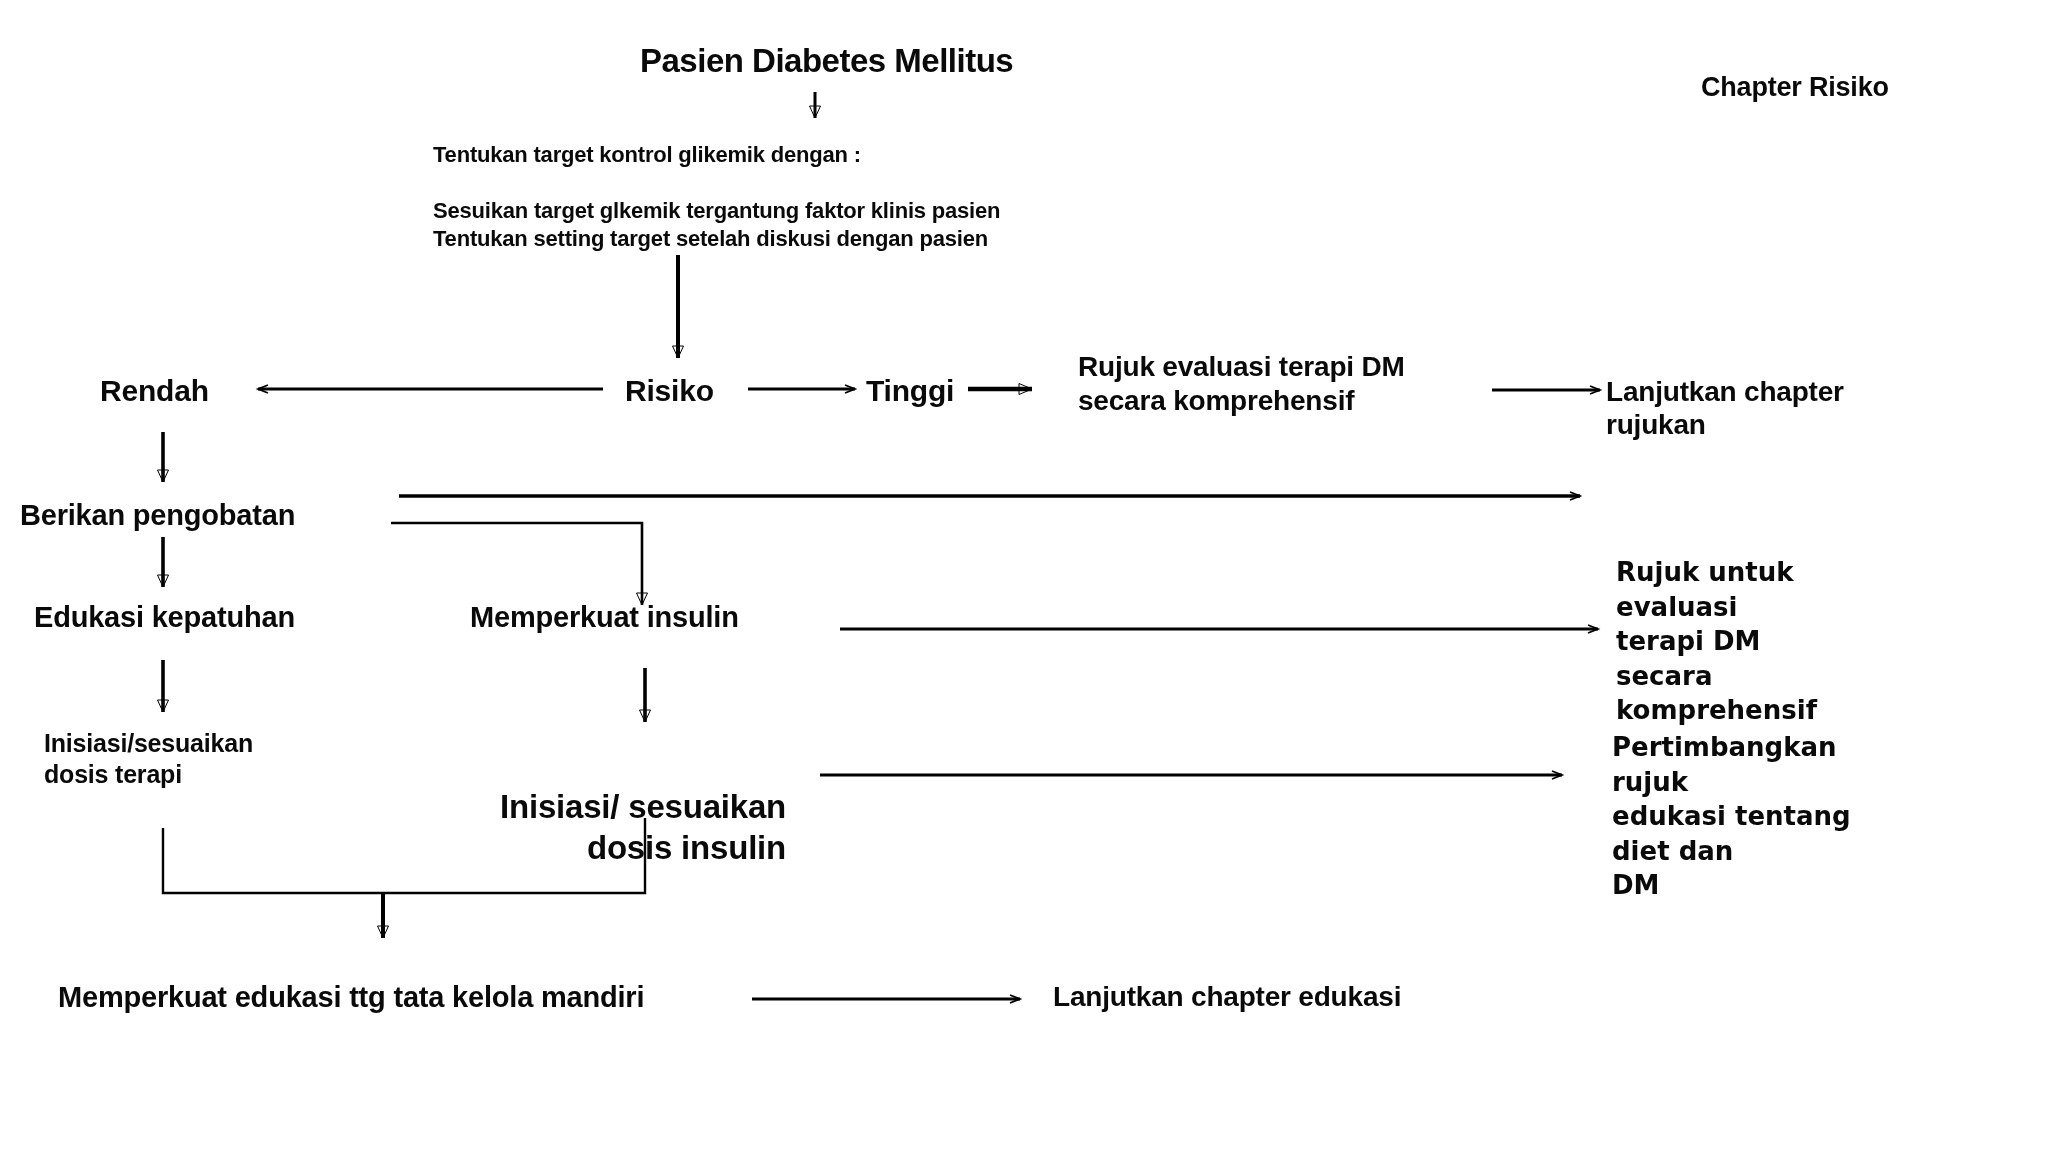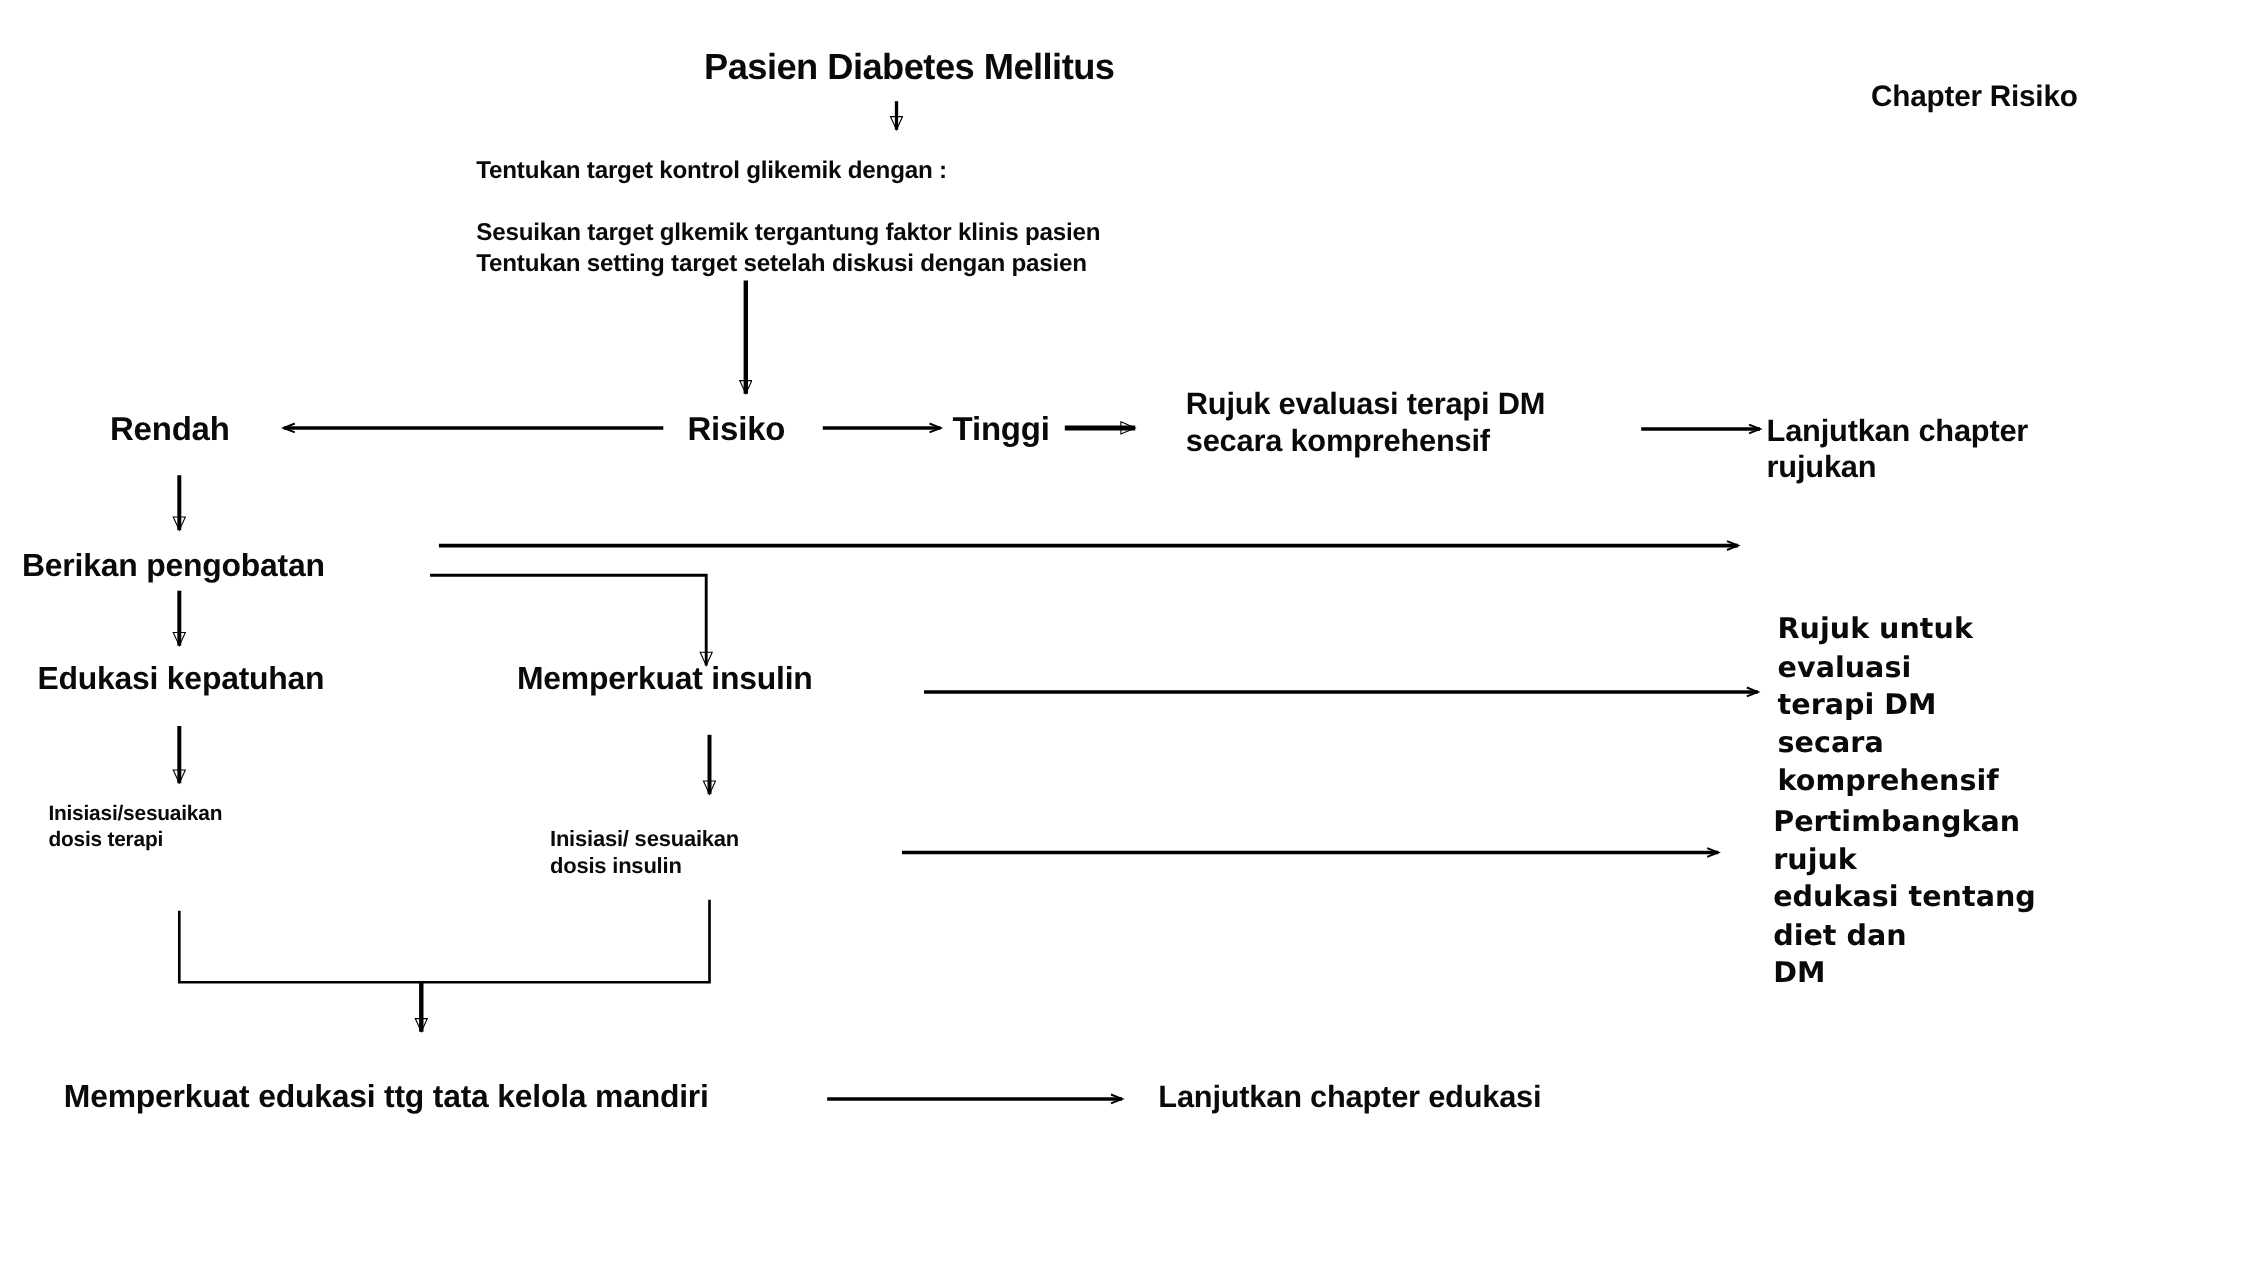--- a/index.html
+++ b/index.html
@@ -156,24 +156,24 @@
 
 
   <div class="node cond" style="left:34px; top:600px; font-size:29px;">Edukasi kepatuhan</div>
 
   <div class="node cond" style="left:470px; top:600px; font-size:29px;">Memperkuat insulin</div>
 
   <div class="node humanist" style="left:1616px; top:555px; font-size:26px; line-height:1.33;">Rujuk untuk evaluasi
 terapi DM
 secara komprehensif</div>
 
-  <div class="node cond" style="left:44px; top:728px; font-size:19px; line-height:1.25;">Inisiasi/sesuaikan
+  <div class="node cond" style="left:44px; top:728px; font-size:25px; line-height:1.25;">Inisiasi/sesuaikan
 dosis terapi</div>
 
-  <div class="node cond" style="left:500px; top:751px; font-size:20px; line-height:1.25;">Inisiasi/ sesuaikan
+  <div class="node cond" style="left:500px; top:786px; font-size:33px; line-height:1.25;text-align:right;">Inisiasi/ sesuaikan
 dosis insulin</div>
 
   <div class="node humanist" style="left:1612px; top:730px; font-size:26px; line-height:1.33;">Pertimbangkan rujuk
 edukasi tentang diet dan
 DM</div>
 
   <div class="node cond" style="left:58px; top:980px; font-size:29px;">Memperkuat edukasi ttg tata kelola mandiri</div>
 
   <div class="node cond" style="left:1053px; top:980px; font-size:28px;">Lanjutkan chapter  edukasi</div>
 

